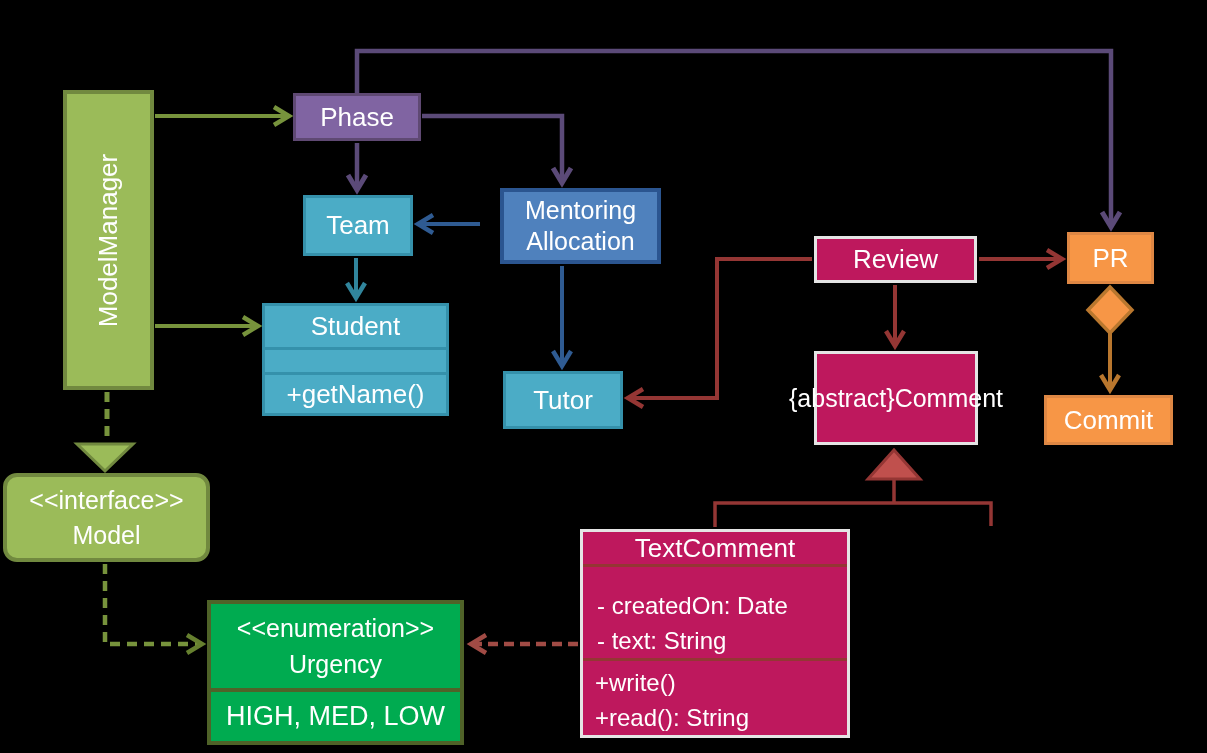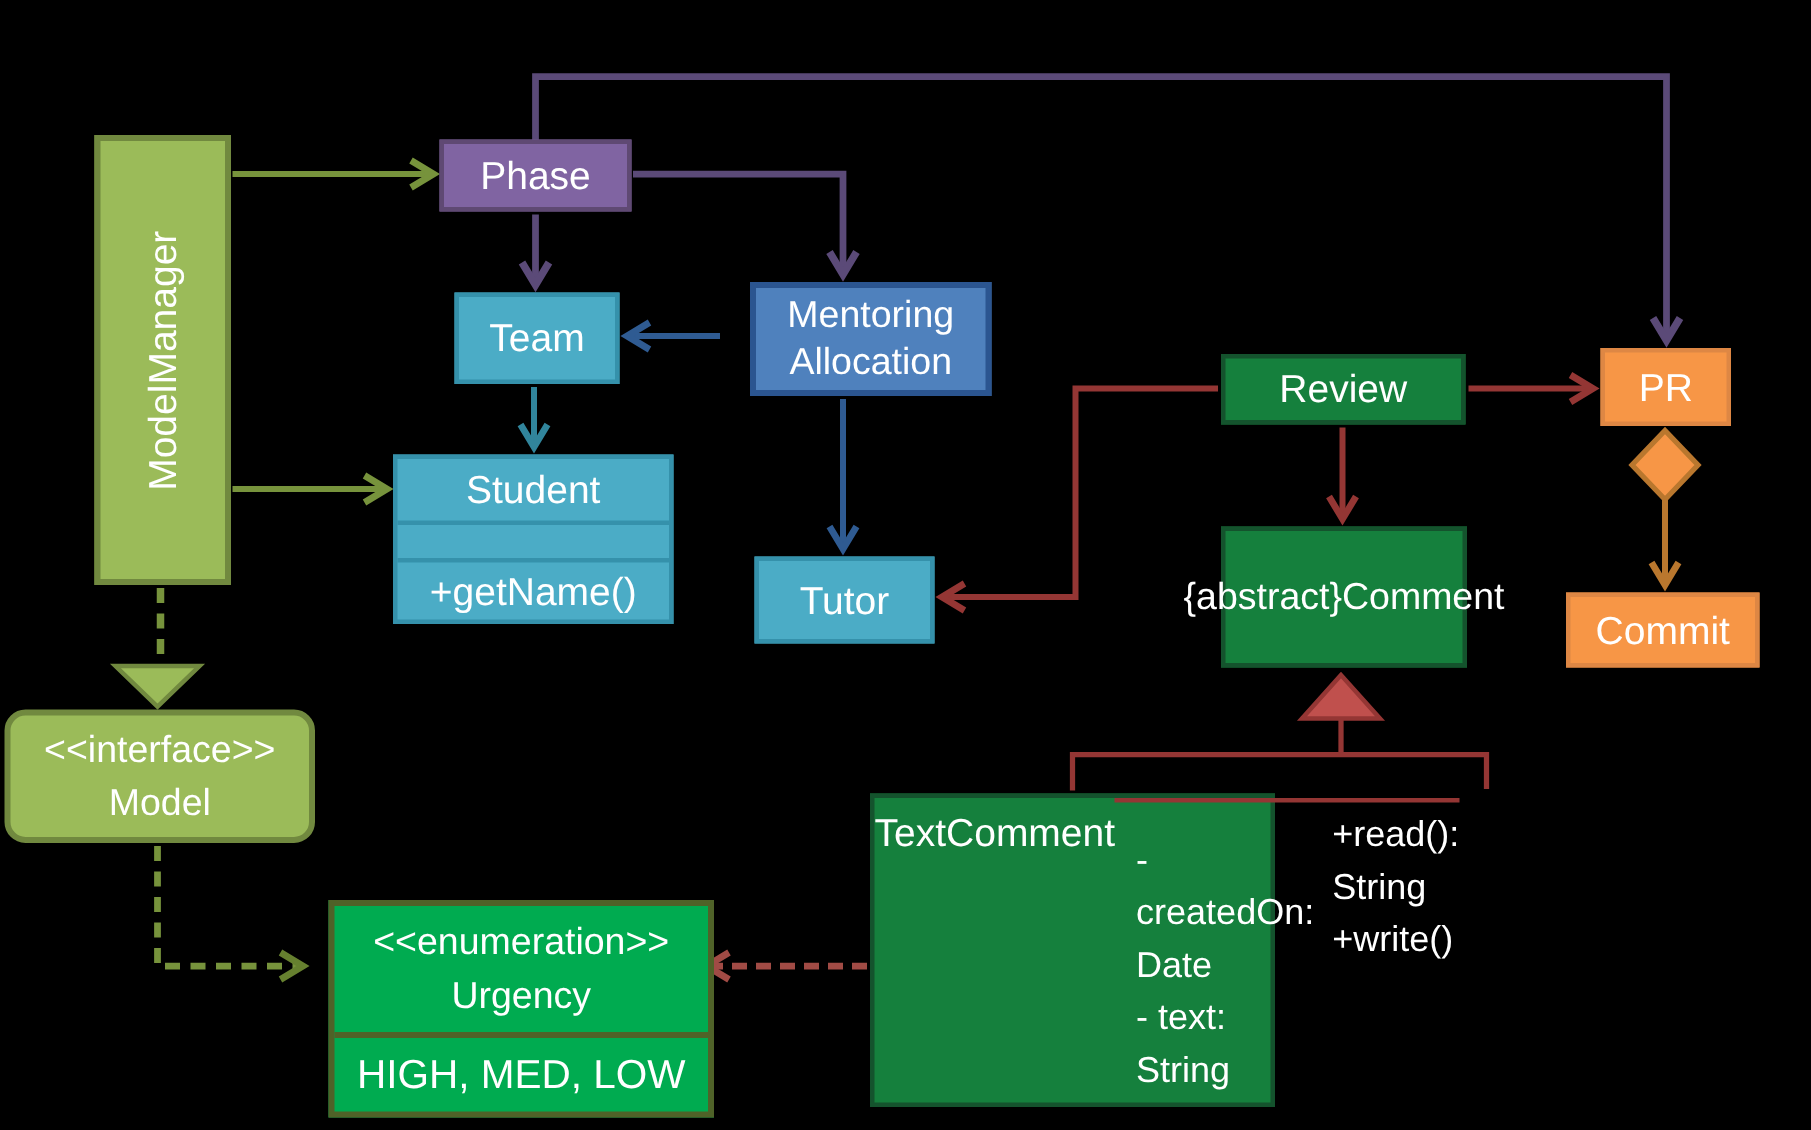--- a/index.html
+++ b/index.html
@@ -9,21 +9,21 @@
   }
   #wires{position:absolute;left:0;top:0;width:1207px;height:753px;}
   .node{position:absolute;box-sizing:border-box;display:flex;align-items:center;justify-content:center;
         text-align:center;color:#fff;}
   .lbl{display:block;}
   
   .green  {background:#9BBB59;border:4px solid #71893F;}
   .purple {background:#8064A2;border:3px solid #5F4973;}
   .teal   {background:#4BACC6;border:3px solid #3591AB;}
   .blue   {background:#4F81BD;border:4px solid #2B5590;}
-  .red    {background:#15803d;border:3px solid #14532d;}
+  .red    {background:#be185d;border:3px solid #e5e5e5;}
   .orange {background:#F79646;border:3px solid #DE8744;}
   .bgreen {background:#00AB50;border:4px solid #4F6228;}
 
   
   .n-modelmanager{left:63px;top:90px;width:91px;height:300px;}
   .vert{transform:rotate(-90deg);white-space:nowrap;font-size:26px;}
   .n-phase{left:293px;top:93px;width:128px;height:48px;font-size:26px;}
   .n-team{left:303px;top:195px;width:110px;height:61px;font-size:26px;}
   .n-ma{left:482px;top:188px;width:161px;height:76px;font-size:25px;line-height:31px;flex-direction:column;margin-left:18px;}
   .n-tutor{left:503px;top:371px;width:120px;height:58px;font-size:26px;}
@@ -33,26 +33,26 @@
   .n-comment{left:814px;top:351px;width:164px;height:94px;font-size:25px;line-height:33px;}
   .n-reaction{left:880px;top:528px;width:226px;height:52px;font-size:26px;}
   .n-model{left:3px;top:473px;width:207px;height:89px;font-size:25px;line-height:35px;flex-direction:column;border-radius:14px;}
 
   
   .n-student{left:262px;top:303px;width:187px;height:113px;flex-direction:column;align-items:stretch;justify-content:flex-start;font-size:26px;}
   .stu-title{height:41px;display:flex;align-items:center;justify-content:center;}
   .stu-mid{height:22px;border-top:3px solid #3591AB;border-bottom:3px solid #3591AB;}
   .stu-methods{flex:1;display:flex;align-items:center;justify-content:center;}
 
-  .n-textcomment{left:580px;top:529px;width:270px;height:209px;flex-direction:row;align-items:stretch;justify-content:flex-start;}
+  .n-textcomment{left:580px;top:529px;width:270px;height:209px;flex-direction:column;align-items:stretch;justify-content:flex-start;}
   .tc-title{height:47px;display:flex;align-items:center;justify-content:center;font-size:26px;}
   .tc-attrs{height:77px;border-top:3px solid #943634;padding:21px 0 0 14px;font-size:24px;line-height:35px;text-align:left;}
   .tc-methods{flex:1;border-top:3px solid #943634;padding:4px 0 0 12px;font-size:24px;line-height:35px;text-align:left;}
 
-  .n-urgency{left:207px;top:600px;width:257px;height:145px;flex-direction:column;align-items:stretch;justify-content:flex-start;margin-left:12px;}
+  .n-urgency{left:207px;top:600px;width:257px;height:145px;flex-direction:column;align-items:stretch;justify-content:flex-start;}
   .urg-title{height:84px;display:flex;flex-direction:column;align-items:center;justify-content:center;font-size:25px;line-height:36px;}
   .urg-values{flex:1;border-top:4px solid #4F6228;display:flex;align-items:center;justify-content:center;font-size:27px;}
 </style>
 </head>
 <body>
 
 <div id="canvas">
 
   <svg id="wires" viewBox="0 0 1207 753">
     <defs>
@@ -155,22 +155,22 @@
     <span class="lbl">Comment</span>
   </div>
 
   <div class="node red n-textcomment">
     <div class="tc-title">TextComment</div>
     <div class="tc-attrs">
       <div>- createdOn: Date</div>
       <div>- text: String</div>
     </div>
     <div class="tc-methods">
+      <div>+write()</div>
       <div>+read(): String</div>
-      <div>+write()</div>
     </div>
   </div>
 
 
   <div class="node green n-model">
     <span class="lbl">&lt;&lt;interface&gt;&gt;</span>
     <span class="lbl">Model</span>
   </div>
 
   <div class="node bgreen n-urgency">

